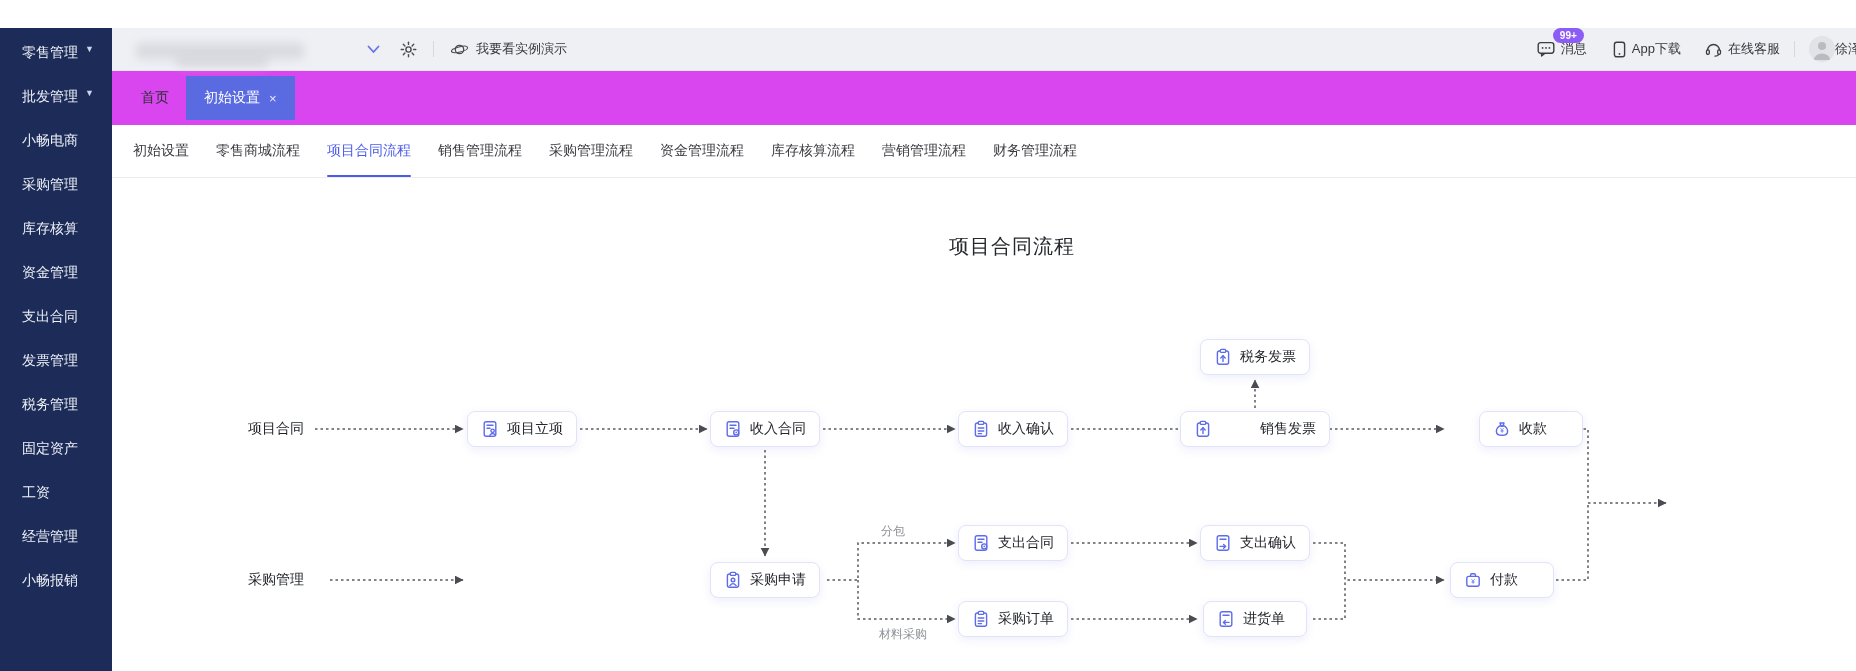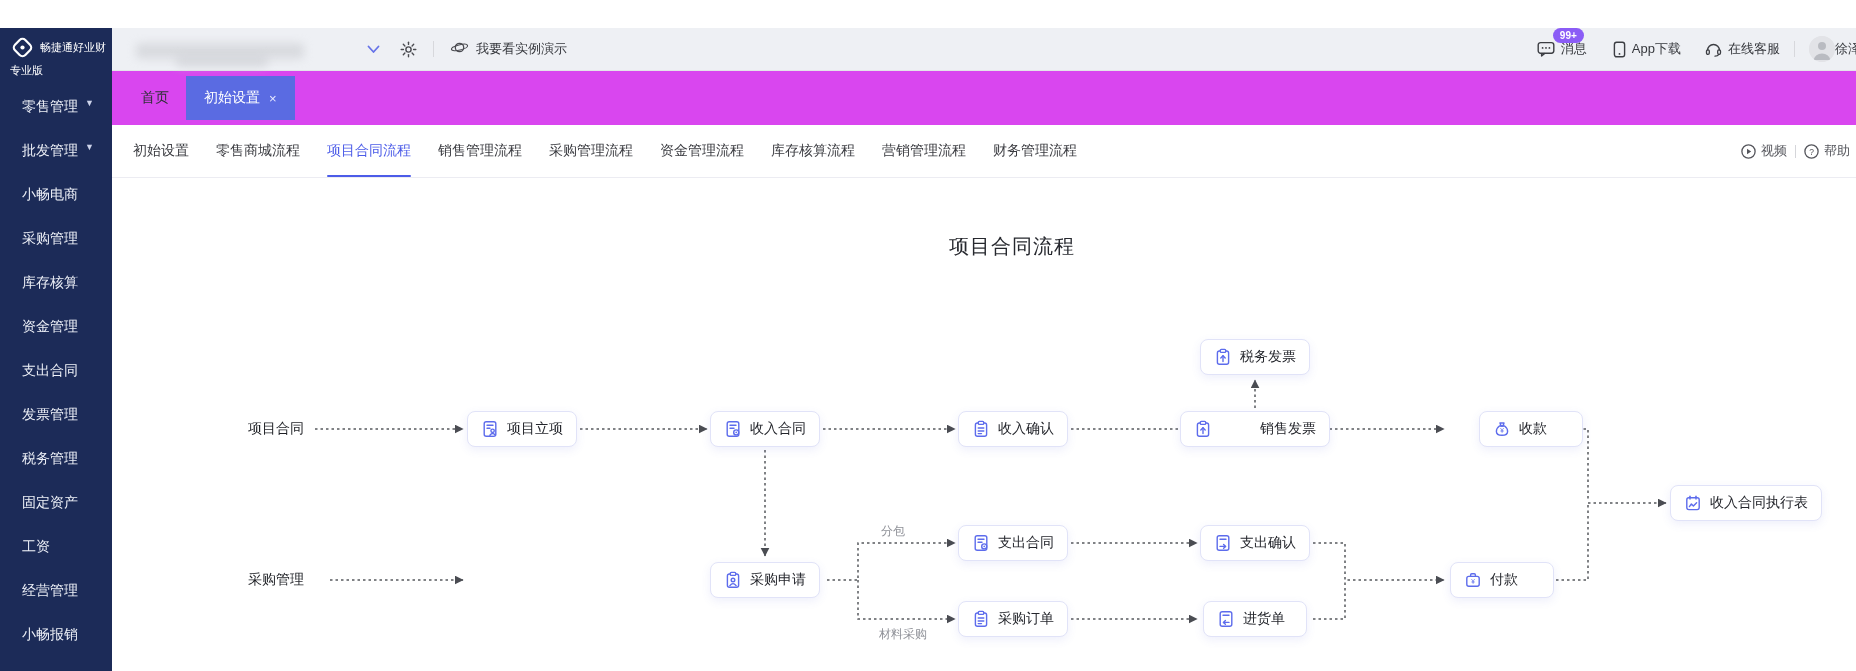--- a/index.html
+++ b/index.html
@@ -21,21 +21,21 @@
   .side-item .caret{font-size:9px;margin-left:7px;color:#ccd3ea;}
   
   .main{flex:1;display:flex;flex-direction:column;min-width:0;}
   .topbar{height:42px;background:#eef0f4;border-bottom:1px solid #e3e5e9;display:flex;align-items:center;position:relative;}
   .blur-wrap{position:relative;width:215px;height:100%;margin-left:12px;}
   .blob{position:absolute;background:#c7c9ce;opacity:.55;filter:blur(5px);border-radius:4px;}
   .blob1{left:12px;top:15px;width:168px;height:16px;}
   .blob2{left:52px;top:28px;width:92px;height:11px;}
   .tb-ic{display:inline-flex;align-items:center;justify-content:center;cursor:pointer;}
   .v-div{width:1px;height:16px;background:#d7d8dc;margin:0 16px;}
-  .demo{display:flex;align-items:flex-start;gap:7px;font-size:13px;color:#35373c;cursor:pointer;}
+  .demo{display:flex;align-items:center;gap:7px;font-size:13px;color:#35373c;cursor:pointer;}
   .tb-right{margin-left:auto;display:flex;align-items:center;}
   .tb-item{display:flex;align-items:center;gap:6px;font-size:13px;color:#35373c;cursor:pointer;position:relative;}
   .badge{position:absolute;top:-12px;left:16px;background:#8b5cf6;color:#fff;font-size:10px;font-weight:bold;
     padding:1px 7px;border-radius:9px;line-height:13px;}
   .avatar{width:26px;height:26px;border-radius:50%;background:#e2e3e7;display:flex;align-items:flex-end;justify-content:center;overflow:hidden;}
   .uname{font-size:13px;color:#35373c;width:21px;overflow:hidden;white-space:nowrap;margin-left:0;}
   
   .tabstrip{height:54px;background:#d946ef;display:flex;align-items:center;}
   .wtab-home{height:44px;display:flex;align-items:center;padding:0 17px;margin-left:12px;font-size:14px;color:#2e3036;cursor:pointer;}
   .wtab-active{height:44px;display:flex;align-items:center;gap:9px;padding:0 18px;background:#5a6be2;color:#fff;font-size:14px;cursor:pointer;}
@@ -62,32 +62,20 @@
   .node-icon{display:inline-flex;color:#5d6cec;}
 </style>
 </head>
 <body>
 
 <div style="height:28px;background:#fff;"></div>
 
 <div class="shell">
 
   <aside class="sidebar">
-    <div class="logo-area">
-      <div class="logo-row">
-        <span style="display:inline-flex;">
-          <svg width="25" height="25" viewBox="0 0 25 25">
-            <rect x="5.2" y="5.2" width="14.6" height="14.6" rx="4" transform="rotate(45 12.5 12.5)" fill="none" stroke="#fff" stroke-width="2.2"></rect>
-            <circle cx="12.5" cy="12.5" r="2.1" fill="#fff"></circle>
-          </svg>
-        </span>
-        <span class="brand">畅捷通好业财</span>
-      </div>
-      <span class="edition">专业版</span>
-    </div>
     <nav class="menu" id="sidebar-menu">
         <div class="side-item">
           <span>零售管理</span>
           <span class="caret">▼</span>
         </div>
         <div class="side-item">
           <span>批发管理</span>
           <span class="caret">▼</span>
         </div>
         <div class="side-item">
@@ -226,37 +214,20 @@
       <div class="flowtabs" id="flow-tabs">
           <span class="flow-tab">初始设置</span>
           <span class="flow-tab">零售商城流程</span>
           <span class="flow-tab active">项目合同流程</span>
           <span class="flow-tab">销售管理流程</span>
           <span class="flow-tab">采购管理流程</span>
           <span class="flow-tab">资金管理流程</span>
           <span class="flow-tab">库存核算流程</span>
           <span class="flow-tab">营销管理流程</span>
           <span class="flow-tab">财务管理流程</span>
-          <div class="ft-right">
-            <span class="ft-link">
-              <svg width="15" height="15" viewBox="0 0 15 15">
-                <circle cx="7.5" cy="7.5" r="6.6" fill="none" stroke="#55565c" stroke-width="1.3"></circle>
-                <path d="M6 4.8 L10.2 7.5 L6 10.2 z" fill="#55565c"></path>
-              </svg>
-              <span>视频</span>
-            </span>
-            <span class="ft-div"></span>
-            <span class="ft-link">
-              <svg width="15" height="15" viewBox="0 0 15 15">
-                <circle cx="7.5" cy="7.5" r="6.6" fill="none" stroke="#55565c" stroke-width="1.3"></circle>
-                <text x="7.5" y="10.6" text-anchor="middle" font-size="8.5" fill="#55565c" font-family="Liberation Sans,sans-serif">?</text>
-              </svg>
-              <span>帮助</span>
-            </span>
-          </div>
         </div>
       <div class="ft-right-host"></div>
     </div>
   </div>
 </div>
 
 <div class="stage" id="stage">
     <svg class="edges" width="1856" height="671">
       <defs>
         <marker id="arr" markerWidth="7" markerHeight="7" refX="5.6" refY="3" orient="auto">
@@ -347,31 +318,20 @@
     <div class="flow-node" style="left: 1502px; top: 429px; margin-left: 29px;">
       <span class="node-icon">
         <svg width="18" height="18" viewBox="0 0 18 18" fill="none" stroke="currentColor" stroke-width="1.4" stroke-linecap="round" stroke-linejoin="round">
           <path d="M7 3 h4 l-1 3 h-2 z"></path>
           <path d="M6.4 6 h5.2 q3 2.2 3 5.4 q0 3.8 -5.6 3.8 q-5.6 0 -5.6 -3.8 q0 -3.2 3 -5.4 z"></path>
           <text x="9" y="13.4" text-anchor="middle" font-size="6.5" fill="#5d6cec" stroke="none" font-family="Liberation Sans,sans-serif">¥</text>
         </svg>
       </span>
       <span class="node-label">收款</span>
     </div>
-    <div class="flow-node" style="left: 1746px; top: 503px;">
-      <span class="node-icon">
-        <svg width="18" height="18" viewBox="0 0 18 18" fill="none" stroke="currentColor" stroke-width="1.4" stroke-linecap="round" stroke-linejoin="round">
-          <rect x="2.8" y="3.8" width="12.4" height="11.8" rx="2"></rect>
-          <line x1="6" y1="2.2" x2="6" y2="5"></line>
-          <line x1="12" y1="2.2" x2="12" y2="5"></line>
-          <polyline points="5.4,12.6 7.4,10 9.4,12 12.6,8.8" fill="none"></polyline>
-        </svg>
-      </span>
-      <span class="node-label">收入合同执行表</span>
-    </div>
     <div class="flow-node" style="left: 765px; top: 580px;">
       <span class="node-icon">
         <svg width="18" height="18" viewBox="0 0 18 18" fill="none" stroke="currentColor" stroke-width="1.4" stroke-linecap="round" stroke-linejoin="round">
           <rect x="3.4" y="3" width="11.2" height="13.2" rx="2"></rect>
           <rect x="6.3" y="1.4" width="5.4" height="3" rx="1" fill="#fff"></rect>
           <circle cx="9" cy="9" r="1.8" fill="#fff"></circle>
           <path d="M5.9 14.6 q3.1 -4 6.2 0" fill="#fff"></path>
         </svg>
       </span>
       <span class="node-label">采购申请</span>

